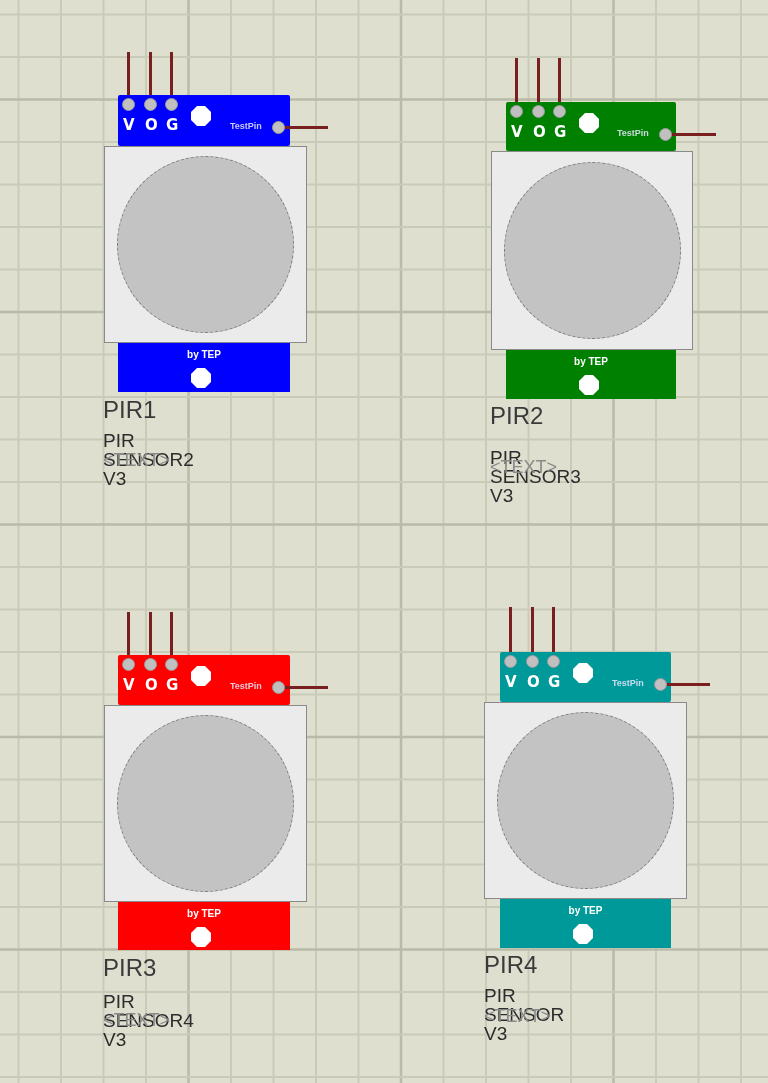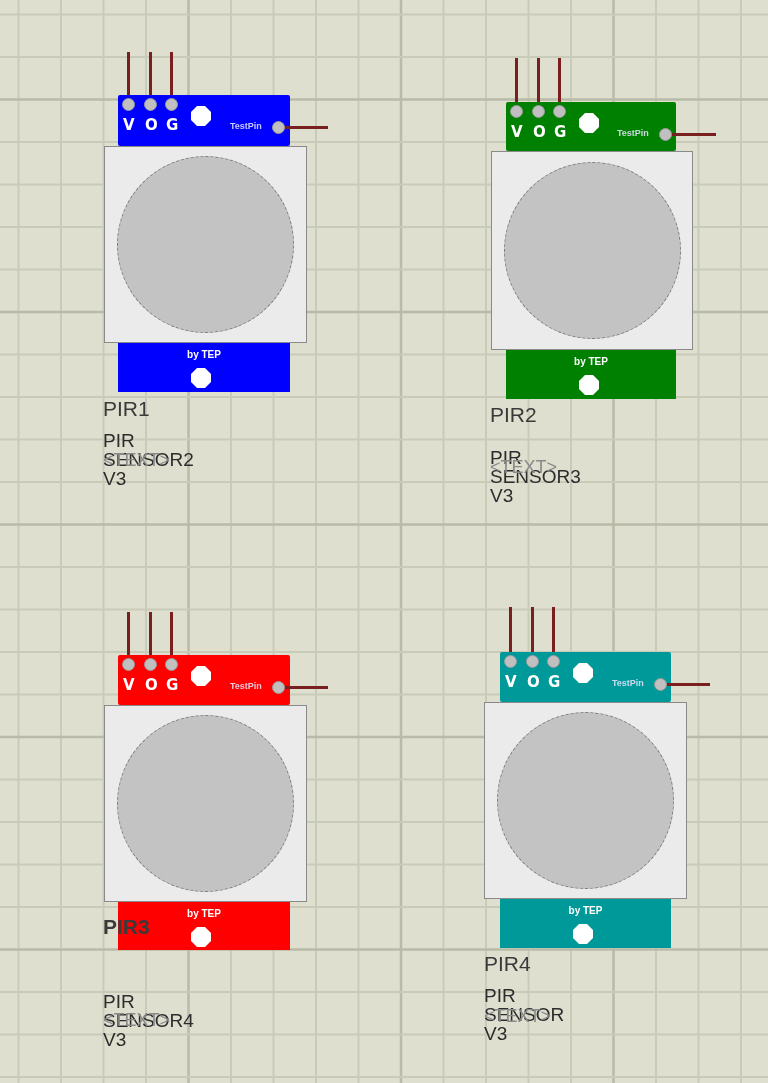--- a/index.html
+++ b/index.html
@@ -32,21 +32,21 @@
     position: absolute; background: #ebebeb; border: 1px solid #8a8a8a; box-sizing: border-box;
   }
   .lens {
     position: absolute; border-radius: 50%; background: #c3c3c3;
     border: 1.5px dashed #7d7d7d; box-sizing: border-box;
   }
   .bytep {
     position: absolute; color: #fff; font-size: 10px; font-weight: bold; line-height: 1;
     width: 100%; text-align: center;
   }
-  .ref { position: absolute; color: #3a3a3a; font-size: 21px; line-height: 1; }
+  .ref { position: absolute; color: #3a3a3a; font-size: 24px; line-height: 1; }
   .part { position: absolute; color: #2c2c2c; font-size: 19px; line-height: 1; }
   .txt { position: absolute; color: #8a8a8a; font-size: 18px; line-height: 1; }
 </style>
 </head>
 <body>
 
 <svg id="grid" xmlns="http://www.w3.org/2000/svg">
     <line x1="18.5" x2="18.5" y1="0" y2="1083" stroke="#c9cbb9" stroke-width="2"></line>
     <line x1="61" x2="61" y1="0" y2="1083" stroke="#c9cbb9" stroke-width="2"></line>
     <line x1="103.5" x2="103.5" y1="0" y2="1083" stroke="#c9cbb9" stroke-width="2"></line>
@@ -159,21 +159,21 @@
       <div class="oct" style="left: 191px; top: 666px;"></div>
       <span class="testpin-label" style="left: 230px; top: 682px;">TestPin</span>
       <div class="wire" style="left: 278px; top: 685.5px; width: 50px; height: 3px; background: rgb(122, 31, 31);"></div>
       <div class="pin" style="left: 271.5px; top: 680.5px;"></div>
       <div class="body-box" style="left: 104px; top: 705px; width: 203px; height: 197px;"></div>
       <div class="lens" style="left: 117px; top: 715px; width: 177px; height: 177px;"></div>
       <div class="footer" style="left: 118px; top: 902px; width: 172px; height: 48px; background: rgb(255, 0, 0);">
         <span class="bytep" style="top: 7px; left: 0px;">by TEP</span>
       </div>
       <div class="oct" style="left: 191px; top: 927px;"></div>
-      <span class="ref" style="left: 103px; top: 916px; font-weight: bold;">PIR3</span>
+      <span class="ref" style="left: 103px; top: 956px;">PIR3</span>
       <span class="part" style="left: 103px; top: 992px;">PIR SENSOR4 V3</span>
       <span class="txt" style="left: 103px; top: 1011px;">&lt;TEXT&gt;</span>
     </div>
     <div class="sensor" style="left: 0px; top: 0px;">
       <div class="wire" style="left: 508.5px; top: 607px; width: 3px; height: 54px; background: rgb(122, 31, 31);"></div>
       <div class="wire" style="left: 530.5px; top: 607px; width: 3px; height: 54px; background: rgb(122, 31, 31);"></div>
       <div class="wire" style="left: 551.5px; top: 607px; width: 3px; height: 54px; background: rgb(122, 31, 31);"></div>
       <div class="header" style="left: 500px; top: 652px; width: 171px; height: 50px; background: rgb(0, 153, 153); border-radius: 2px;"></div>
       <div class="pin" style="left: 503.5px; top: 654.5px;"></div>
       <span class="pinlabel" style="left: 505px; top: 675px;">V</span>

